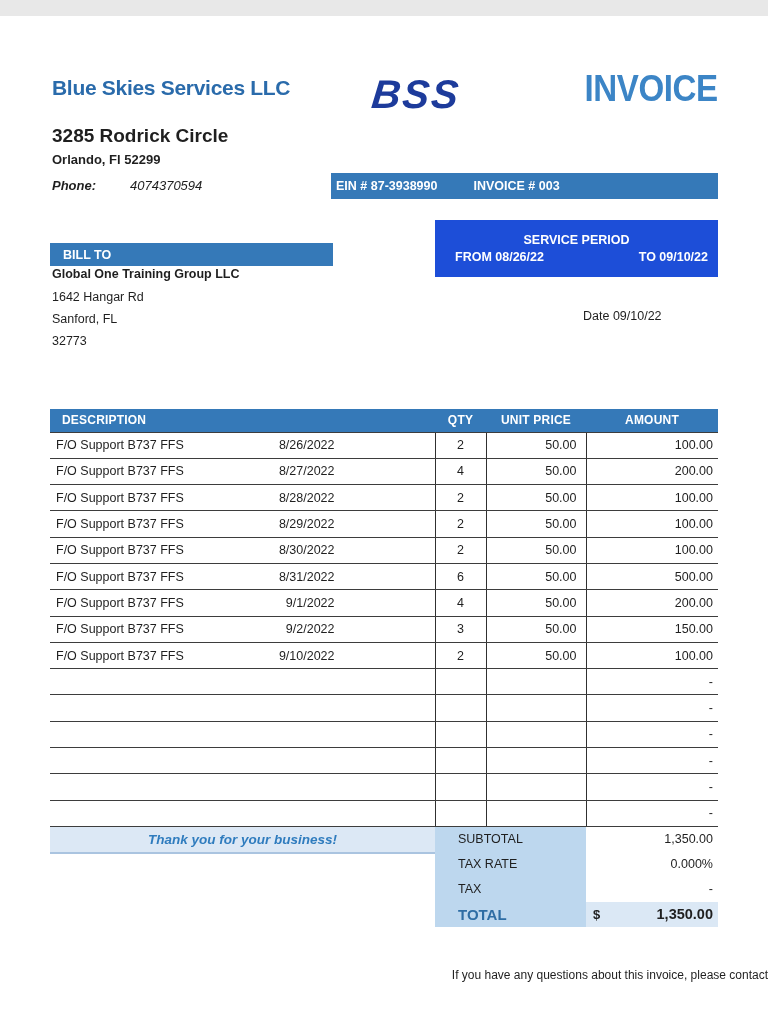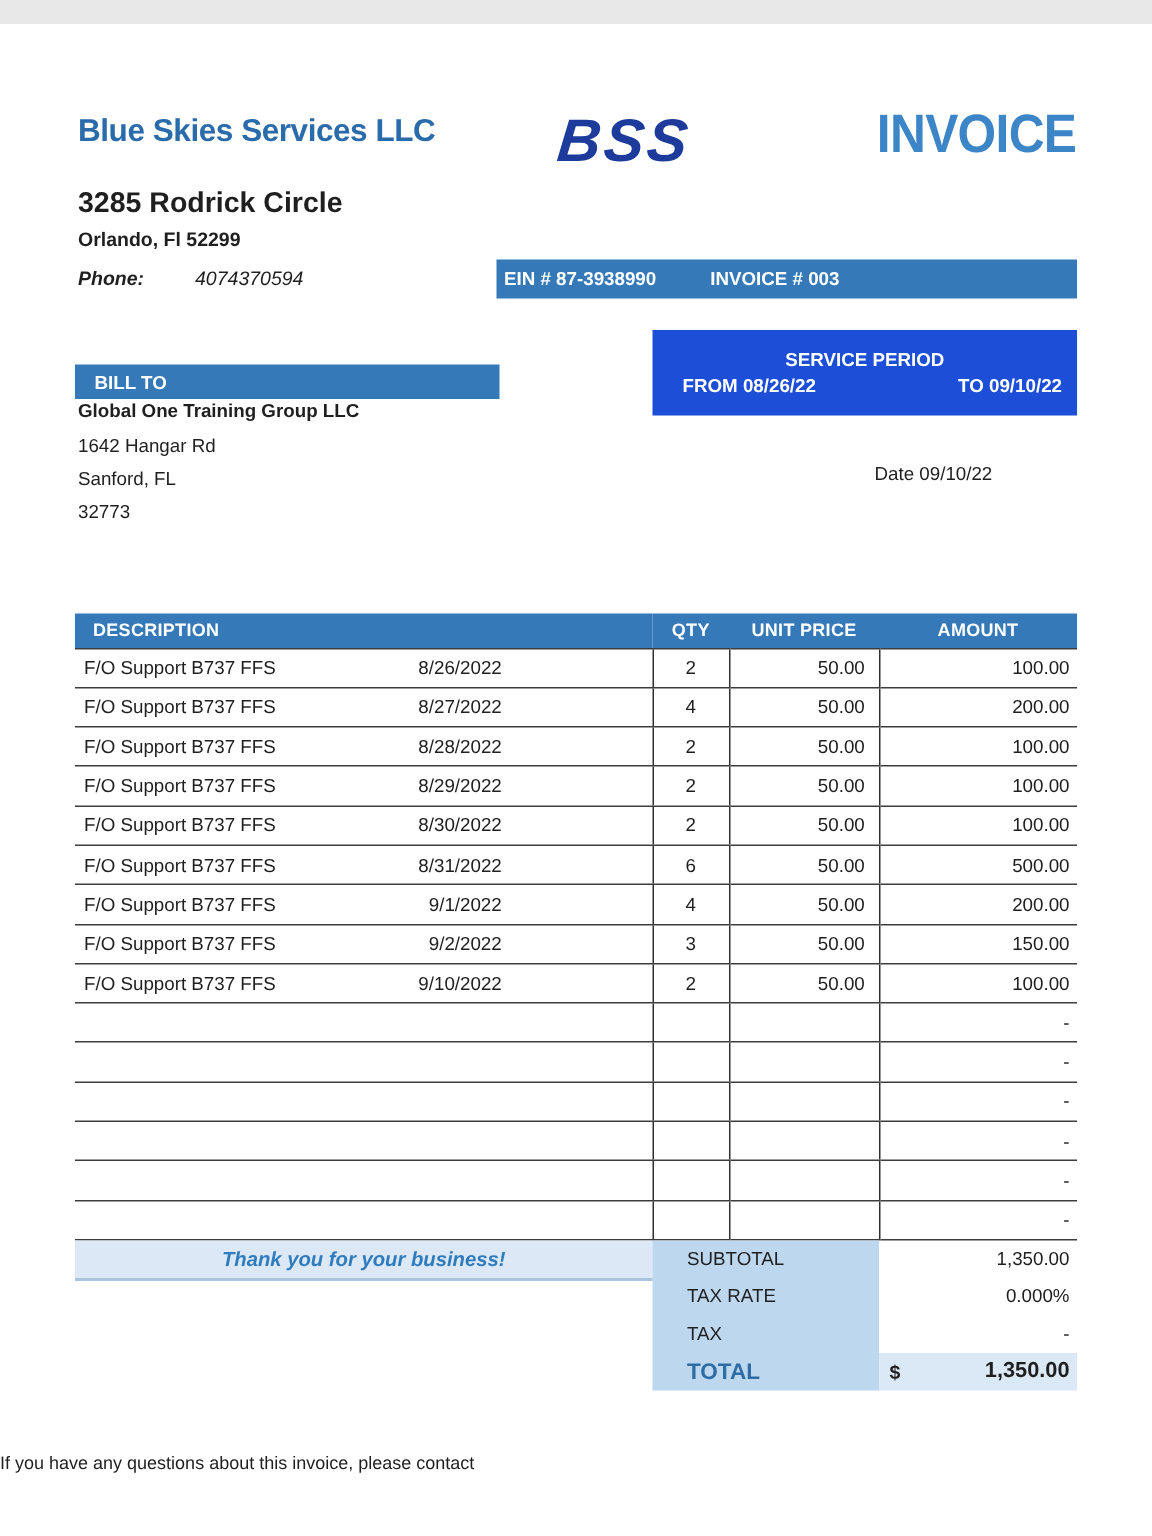--- a/index.html
+++ b/index.html
@@ -115,21 +115,21 @@
   .totals-values .t-value.total {
     background: #dbe8f5; justify-content: space-between;
     padding-left: 7px; font-weight: bold;
   }
   .totals-values .t-value.total .cur { font-size: 13px; }
   .totals-values .t-value.total .val { font-size: 14.5px; }
 
   
   .footer-note {
     left: 0; top: 952px; width: 768px;
-    text-align: left; font-size: 12px; color: #1f1f1f;
+    text-align: right; font-size: 12px; color: #1f1f1f;
   }
 </style>
 </head>
 <body>
 
 <div class="page">
 
   <div class="abs company-name">Blue Skies Services LLC</div>
   <div class="abs bss-logo">BSS</div>
   <div class="abs invoice-title">INVOICE</div>

